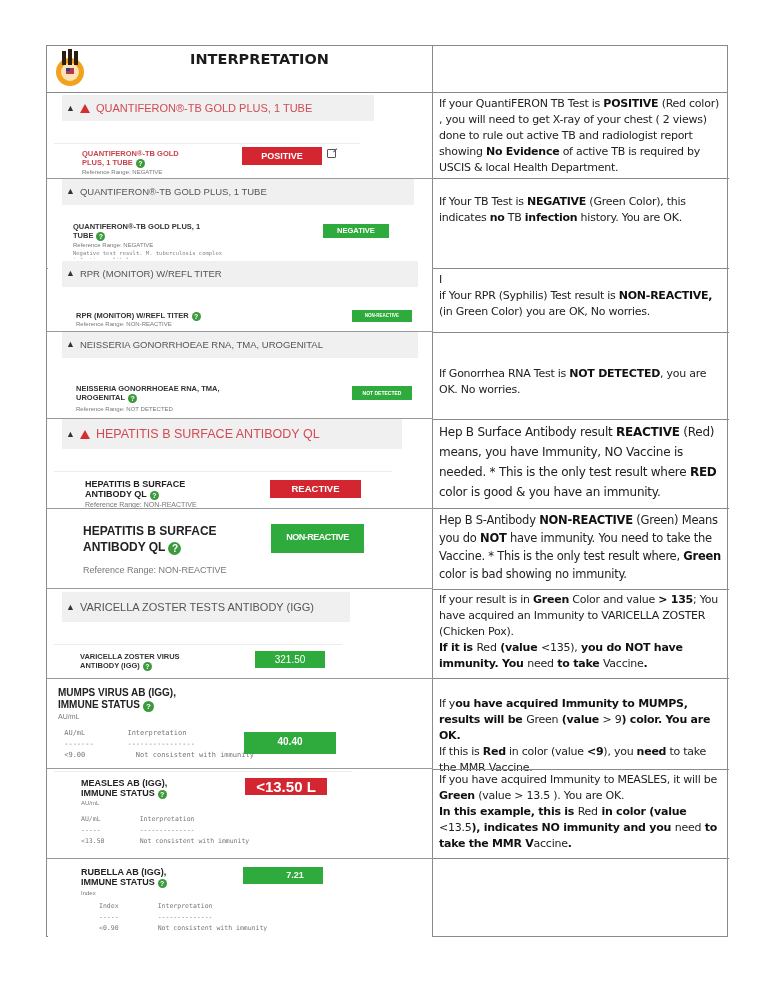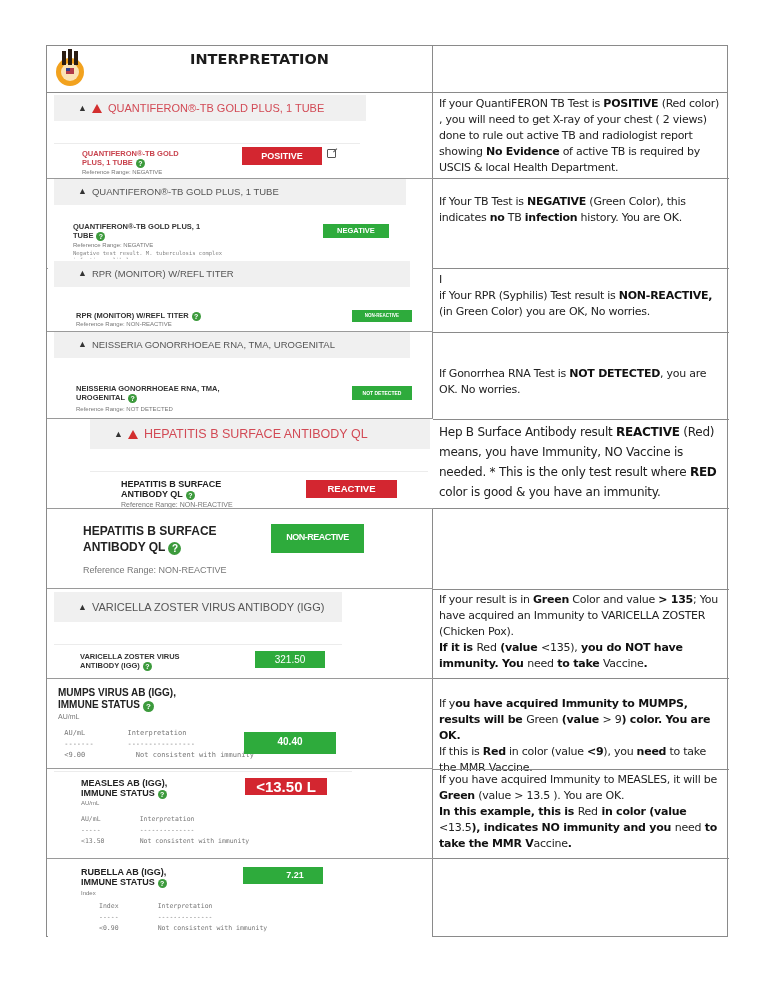--- a/index.html
+++ b/index.html
@@ -24,22 +24,22 @@
 
   
   .rcell { position: absolute; left: 386px; width: 296px; padding: 2px 6px 0 6px;
            font-family: "DejaVu Sans", sans-serif; font-size: 11px; line-height: 16px; color: #222; letter-spacing: -0.25px; }
   .rcell b { font-weight: bold; color: #111; }
   .rline { position: absolute; left: 386px; width: 296px; height: 1px; background: #8a8a8a; }
 
   
   .lpanel { position: absolute; left: 1px; width: 384px; overflow: hidden; background: #fff; }
   .lline { position: absolute; left: 0; width: 386px; height: 1px; background: #9a9a9a; }
-  .secbar { position: absolute; left: 6px; height: 26px; background: #f0f0f0; font-size: 9.5px; color: #555;
-            padding-left: 24px; line-height: 26px; white-space: nowrap; }
+  .secbar { position: absolute; left: 14px; height: 26px; background: #f0f0f0; font-size: 9.5px; color: #555;
+            padding-left: 4px; line-height: 26px; white-space: nowrap; }
   .secbar.red { color: #d24a55; font-size: 11px; }
   .secbar.big { font-size: 12.5px; }
   .chev { display: inline-block; font-size: 9px; color: #333; margin-right: 5px; transform: translateY(-1px); }
   .warn { display: inline-block; width: 0; height: 0; border-left: 5px solid transparent; border-right: 5px solid transparent;
           border-bottom: 9px solid #d32f2f; margin-right: 6px; vertical-align: -1px; }
   .sep { position: absolute; left: 6px; height: 1px; background: #ececec; }
 
   .tname { position: absolute; font-weight: bold; font-size: 7.5px; line-height: 9px; color: #333; text-transform: uppercase; }
   .tname.red { color: #c8424d; }
   .tname.big { font-size: 12px; line-height: 16px; color: #222; }
@@ -117,41 +117,41 @@
   <div class="lpanel" style="top:286px;height:86px;">
     <div class="secbar" style="top:0;width:356px;">
       <span class="chev">▲</span><span>NEISSERIA GONORRHOEAE RNA, TMA, UROGENITAL</span>
     </div>
     <div class="tname" style="left:28px;top:52px;width:180px;"><div>NEISSERIA GONORRHOEAE RNA, TMA,</div><span>UROGENITAL</span><span class="help">?</span></div>
     <div class="ref" style="left:28px;top:74px;">Reference Range: NOT DETECTED</div>
     <div class="badge green" style="left:304px;top:54px;width:60px;height:14px;line-height:14px;font-size:5px;">NOT DETECTED</div>
   </div>
   <div class="lline" style="top:372px;"></div>
 
-  <div class="lpanel" style="top:373px;height:89px;margin-left:36px;">
+  <div class="lpanel" style="top:373px;height:89px;">
     <div class="secbar red big" style="top:0;width:340px;height:30px;line-height:30px;">
       <span class="chev">▲</span><span class="warn"></span><span>HEPATITIS B SURFACE ANTIBODY QL</span>
     </div>
     <div class="sep" style="top:52px;width:338px;"></div>
     <div class="tname red med" style="left:37px;top:60px;width:150px;font-size:9px;line-height:10px;"><div>HEPATITIS B SURFACE</div><span>ANTIBODY QL</span><span class="help">?</span></div>
     <div class="ref" style="left:37px;top:82px;font-size:7px;">Reference Range: NON-REACTIVE</div>
     <div class="badge red" style="left:222px;top:61px;width:91px;height:18px;line-height:18px;font-size:9.5px;">REACTIVE</div>
   </div>
   <div class="lline" style="top:462px;"></div>
 
   <div class="lpanel" style="top:463px;height:79px;">
     <div class="tname big" style="left:35px;top:14px;width:170px;"><div>HEPATITIS B SURFACE</div><span>ANTIBODY QL</span><span class="help big">?</span></div>
     <div class="ref big" style="left:35px;top:56px;">Reference Range: NON-REACTIVE</div>
     <div class="badge green" style="left:223px;top:15px;width:93px;height:29px;line-height:26px;font-size:9px;letter-spacing:-0.5px;">NON-REACTIVE</div>
   </div>
   <div class="lline" style="top:542px;"></div>
 
   <div class="lpanel" style="top:543px;height:89px;">
     <div class="secbar" style="top:3px;width:288px;height:30px;line-height:30px;font-size:11px;">
-      <span class="chev">▲</span><span>VARICELLA ZOSTER VIRUS ANTIBODY (IGG)</span>
+      <span class="chev">▲</span><span>VARICELLA ZOSTER TESTS ANTIBODY (IGG)</span>
     </div>
     <div class="sep" style="top:55px;width:288px;"></div>
     <div class="tname" style="left:32px;top:63px;width:120px;"><div>VARICELLA ZOSTER VIRUS</div><span>ANTIBODY (IGG)</span><span class="help">?</span></div>
     <div class="badge green" style="left:207px;top:62px;width:70px;height:17px;line-height:17px;font-size:10px;font-weight:normal;">321.50</div>
   </div>
   <div class="lline" style="top:632px;"></div>
 
   <div class="lpanel" style="top:633px;height:89px;">
     <div class="tname med" style="left:10px;top:8px;width:170px;"><div>MUMPS VIRUS AB (IGG),</div><span>IMMUNE STATUS</span><span class="help big" style="width:11px;height:11px;line-height:11px;font-size:8px;">?</span></div>
     <div class="ref" style="left:10px;top:34px;font-size:7px;">AU/mL</div>
@@ -187,20 +187,21 @@
     <div>if Your RPR (Syphilis) Test result is <b>NON-REACTIVE,</b> (in Green Color) you are OK, No worries.</div>
   </div>
   <div class="rline" style="top:286px;"></div>
 
   <div class="rcell" style="top:318px;height:54px;">If Gonorrhea RNA Test is <b>NOT DETECTED</b>, you are OK. No worries.</div>
   <div class="rline" style="top:373px;"></div>
 
   <div class="rcell" style="top:374px;height:88px;font-size:12px;line-height:20px;">Hep B Surface Antibody result <b>REACTIVE</b> (Red) means, you have Immunity, NO Vaccine is needed. * This is the only test result where <b>RED</b> color is good &amp; you have an immunity.</div>
   <div class="rline" style="top:462px;"></div>
 
+  <div class="rcell" style="top:463px;height:80px;font-size:11.5px;line-height:18px;">Hep B S-Antibody <b>NON-REACTIVE</b> (Green) Means you do <b>NOT</b> have immunity. You need to take the Vaccine. * This is the only test result where, <b>Green</b> color is bad showing no immunity.</div>
   <div class="rline" style="top:543px;"></div>
 
   <div class="rcell" style="top:544px;height:88px;">If your result is in <b>Green</b> Color  and value <b>&gt; 135</b>; You have acquired an Immunity to VARICELLA ZOSTER (Chicken Pox).<br><b>If it is </b>Red<b> (value </b>&lt;135),<b> you do NOT have immunity. You </b>need<b> to take </b>Vaccine<b>.</b></div>
   <div class="rline" style="top:632px;"></div>
 
   <div class="rcell" style="top:648px;height:75px;">If y<b>ou have acquired Immunity to MUMPS, results will be </b>Green<b> (value </b>&gt; 9<b>) color. You are OK.</b><br>If this is <b>Red</b> in color (value <b>&lt;9</b>), you <b>need</b> to take the MMR Vaccine.</div>
   <div class="rline" style="top:723px;"></div>
 
   <div class="rcell" style="top:724px;height:88px;">If you have acquired Immunity to MEASLES, it will be <b>Green</b> (value &gt; 13.5 ). You are OK.<br><b>In this example, this is </b>Red<b> in color (value </b>&lt;13.5<b>), indicates NO immunity and you </b>need<b> to take the MMR V</b>accine<b>.</b></div>
   <div class="rline" style="top:812px;"></div>

